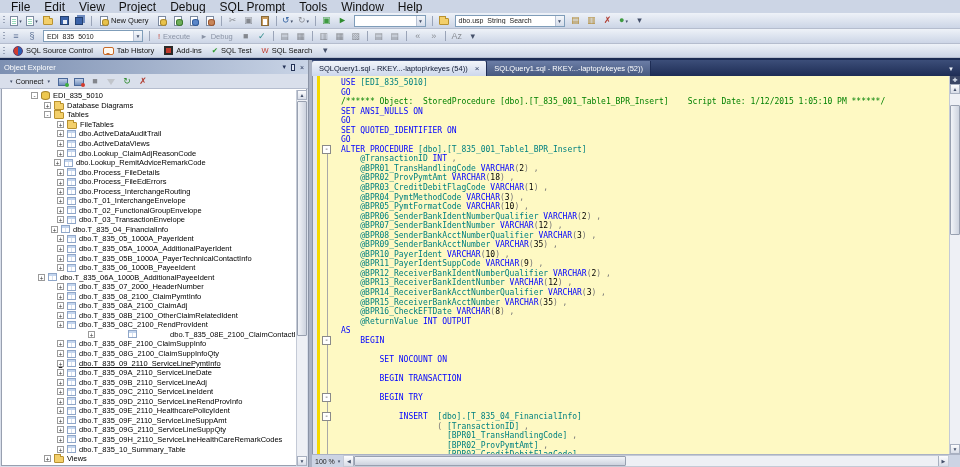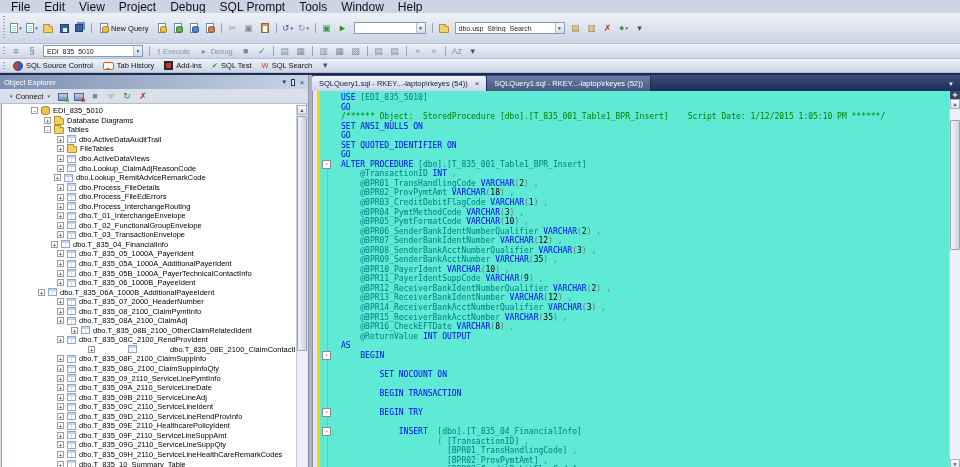--- a/index.html
+++ b/index.html
@@ -10,21 +10,21 @@
 
   
   .menubar { height:13px; display:flex; align-items:center; background:#ccd5e5; padding-left:4px; }
   .mitem { font-size:12px; padding:1px 7px; color:#111; }
 
   
   .toolbar { display:flex; align-items:center; background:linear-gradient(#eef2f8,#ccd5e6);
              border-bottom:1px solid #b5bdce; padding:0 2px 0 8px; position:relative; }
   .toolbar::before { content:""; position:absolute; left:3px; top:3px; bottom:3px; width:2px;
              background:repeating-linear-gradient(#9aa4b8 0 1px, transparent 1px 3px); }
-  .tb1 { height:31px; } .tb2 { height:15px; } .tb3 { height:14px; }
+  .tb1 { height:16px; } .tb2 { height:15px; } .tb3 { height:14px; }
   .tsep { width:1px; height:10px; background:#9aa4b8; margin:0 3px; }
   .ticon { display:inline-flex; align-items:center; justify-content:center; min-width:14px; height:13px;
            margin:0 1px; border-radius:2px; }
   .ticon .g { font-size:9px; line-height:13px; }
   .ticon.dis .g, .ticon.dis .k { opacity:.45; filter:grayscale(1); }
   .tiarrow { font-size:5px; color:#44506a; margin-left:1px; }
   .tbtn { display:inline-flex; align-items:center; gap:3px; height:13px; padding:0 4px; margin:0 1px;
           border-radius:2px; font-size:7.5px; color:#111; }
   .tbtn.dis { color:#8a93a5; }
   .combo { display:inline-flex; align-items:center; height:12px; background:#fff;
@@ -97,21 +97,21 @@
   
   .doc { flex:1; display:flex; flex-direction:column; min-width:0; }
   .tabbar { height:16px; background:linear-gradient(#3c4e79,#1e2d55); display:flex; align-items:flex-end; }
   .tab { display:inline-flex; align-items:center; height:15px; padding:0 7px; font-size:7.5px; white-space:nowrap;
          background:linear-gradient(#6b7da6,#47597f); color:#fff; border-right:1px solid #1e2d55; }
   .tab.active { background:linear-gradient(#f2f5fa,#ccd7ec); color:#101a33; border-radius:2px 2px 0 0; }
   .tab .x { margin-left:7px; font-size:8px; color:#2a3a5e; }
   .tabmenu { margin-left:auto; color:#e8edf5; font-size:6px; padding:0 6px 4px 0; }
 
   .editor-zone { position:relative; flex:1; min-height:0; background:#fff; }
-  .editor { position:absolute; left:0; top:0; bottom:0; right:11px; background:#5eead4; overflow:hidden; border-left:1px solid #8a93a5; }
+  .editor { position:absolute; left:0; top:0; bottom:0; right:11px; background:#fef9c3; overflow:hidden; border-left:1px solid #8a93a5; }
   .bp-margin { position:absolute; left:0; top:0; bottom:0; width:4px; background:#e4e8f0; }
   .track-bar { position:absolute; left:4px; top:0; bottom:0; width:3px; background:#f5d800; }
   .fold-guide { position:absolute; left:14px; top:78px; height:300px; width:1px; background:#a8a8a8; }
   .code { position:absolute; left:0; top:2px; right:0; font-family:"DejaVu Sans Mono",monospace; font-size:8px; }
   .code-line { position:relative; height:9.55px; line-height:9.55px; white-space:pre; }
   .code-line .lt { margin-left:28px; }
   .fold { position:absolute; left:9px; top:0; width:9px; height:9px; border:1px solid #8a8a8a; background:#fff;
           color:#333; font:7px/7px "DejaVu Sans Mono",monospace; text-align:center; }
   .kw { color:#0000ff; } .id { color:#008080; } .cm { color:#008000; } .op { color:#777777; }
   .num { color:#000; } .pl { color:#000; }
@@ -374,31 +374,31 @@
             <span class="k k-folder"></span>
             <span class="tlabel">Database Diagrams</span>
           </div>
           <div class="trow" style="padding-left: 42px;">
             <span class="exp">-</span>
             <span class="k k-folder"></span>
             <span class="tlabel">Tables</span>
           </div>
           <div class="trow" style="padding-left: 55px;">
             <span class="exp">+</span>
-            <span class="k k-table"></span>
-            <span class="tlabel">dbo.ActiveDataAuditTrail</span>
-          </div>
-          <div class="trow" style="padding-left: 55px;">
-            <span class="exp">+</span>
             <span class="k k-folder"></span>
             <span class="tlabel">FileTables</span>
           </div>
           <div class="trow" style="padding-left: 55px;">
             <span class="exp">+</span>
             <span class="k k-table"></span>
+            <span class="tlabel">dbo.ActiveDataAuditTrail</span>
+          </div>
+          <div class="trow" style="padding-left: 55px;">
+            <span class="exp">+</span>
+            <span class="k k-table"></span>
             <span class="tlabel">dbo.ActiveDataViews</span>
           </div>
           <div class="trow" style="padding-left: 55px;">
             <span class="exp">+</span>
             <span class="k k-table"></span>
             <span class="tlabel">dbo.Lookup_ClaimAdjReasonCode</span>
           </div>
           <div class="trow" style="padding-left: 52px;">
             <span class="exp">+</span>
             <span class="k k-table"></span>
@@ -472,21 +472,21 @@
           <div class="trow" style="padding-left: 55px;">
             <span class="exp">+</span>
             <span class="k k-table"></span>
             <span class="tlabel">dbo.T_835_08_2100_ClaimPymtInfo</span>
           </div>
           <div class="trow" style="padding-left: 55px;">
             <span class="exp">+</span>
             <span class="k k-table"></span>
             <span class="tlabel">dbo.T_835_08A_2100_ClaimAdj</span>
           </div>
-          <div class="trow" style="padding-left: 69px;">
+          <div class="trow" style="padding-left: 55px;">
             <span class="exp">+</span>
             <span class="k k-table"></span>
             <span class="tlabel">dbo.T_835_08B_2100_OtherClaimRelatedIdent</span>
           </div>
           <div class="trow" style="padding-left: 55px;">
             <span class="exp">+</span>
             <span class="k k-table"></span>
             <span class="tlabel">dbo.T_835_08C_2100_RendProvIdent</span>
           </div>
           <div class="trow" style="padding-left: 86px; justify-content: space-between;">
@@ -497,21 +497,21 @@
           <div class="trow" style="padding-left: 55px;">
             <span class="exp">+</span>
             <span class="k k-table"></span>
             <span class="tlabel">dbo.T_835_08F_2100_ClaimSuppInfo</span>
           </div>
           <div class="trow" style="padding-left: 55px;">
             <span class="exp">+</span>
             <span class="k k-table"></span>
             <span class="tlabel">dbo.T_835_08G_2100_ClaimSuppInfoQty</span>
           </div>
-          <div class="trow" style="padding-left: 55px;">
+          <div class="trow" style="padding-left: 55px; text-decoration: underline;">
             <span class="exp">+</span>
             <span class="k k-table"></span>
             <span class="tlabel">dbo.T_835_09_2110_ServiceLinePymtInfo</span>
           </div>
           <div class="trow" style="padding-left: 55px;">
             <span class="exp">+</span>
             <span class="k k-table"></span>
             <span class="tlabel">dbo.T_835_09A_2110_ServiceLineDate</span>
           </div>
           <div class="trow" style="padding-left: 55px;">

